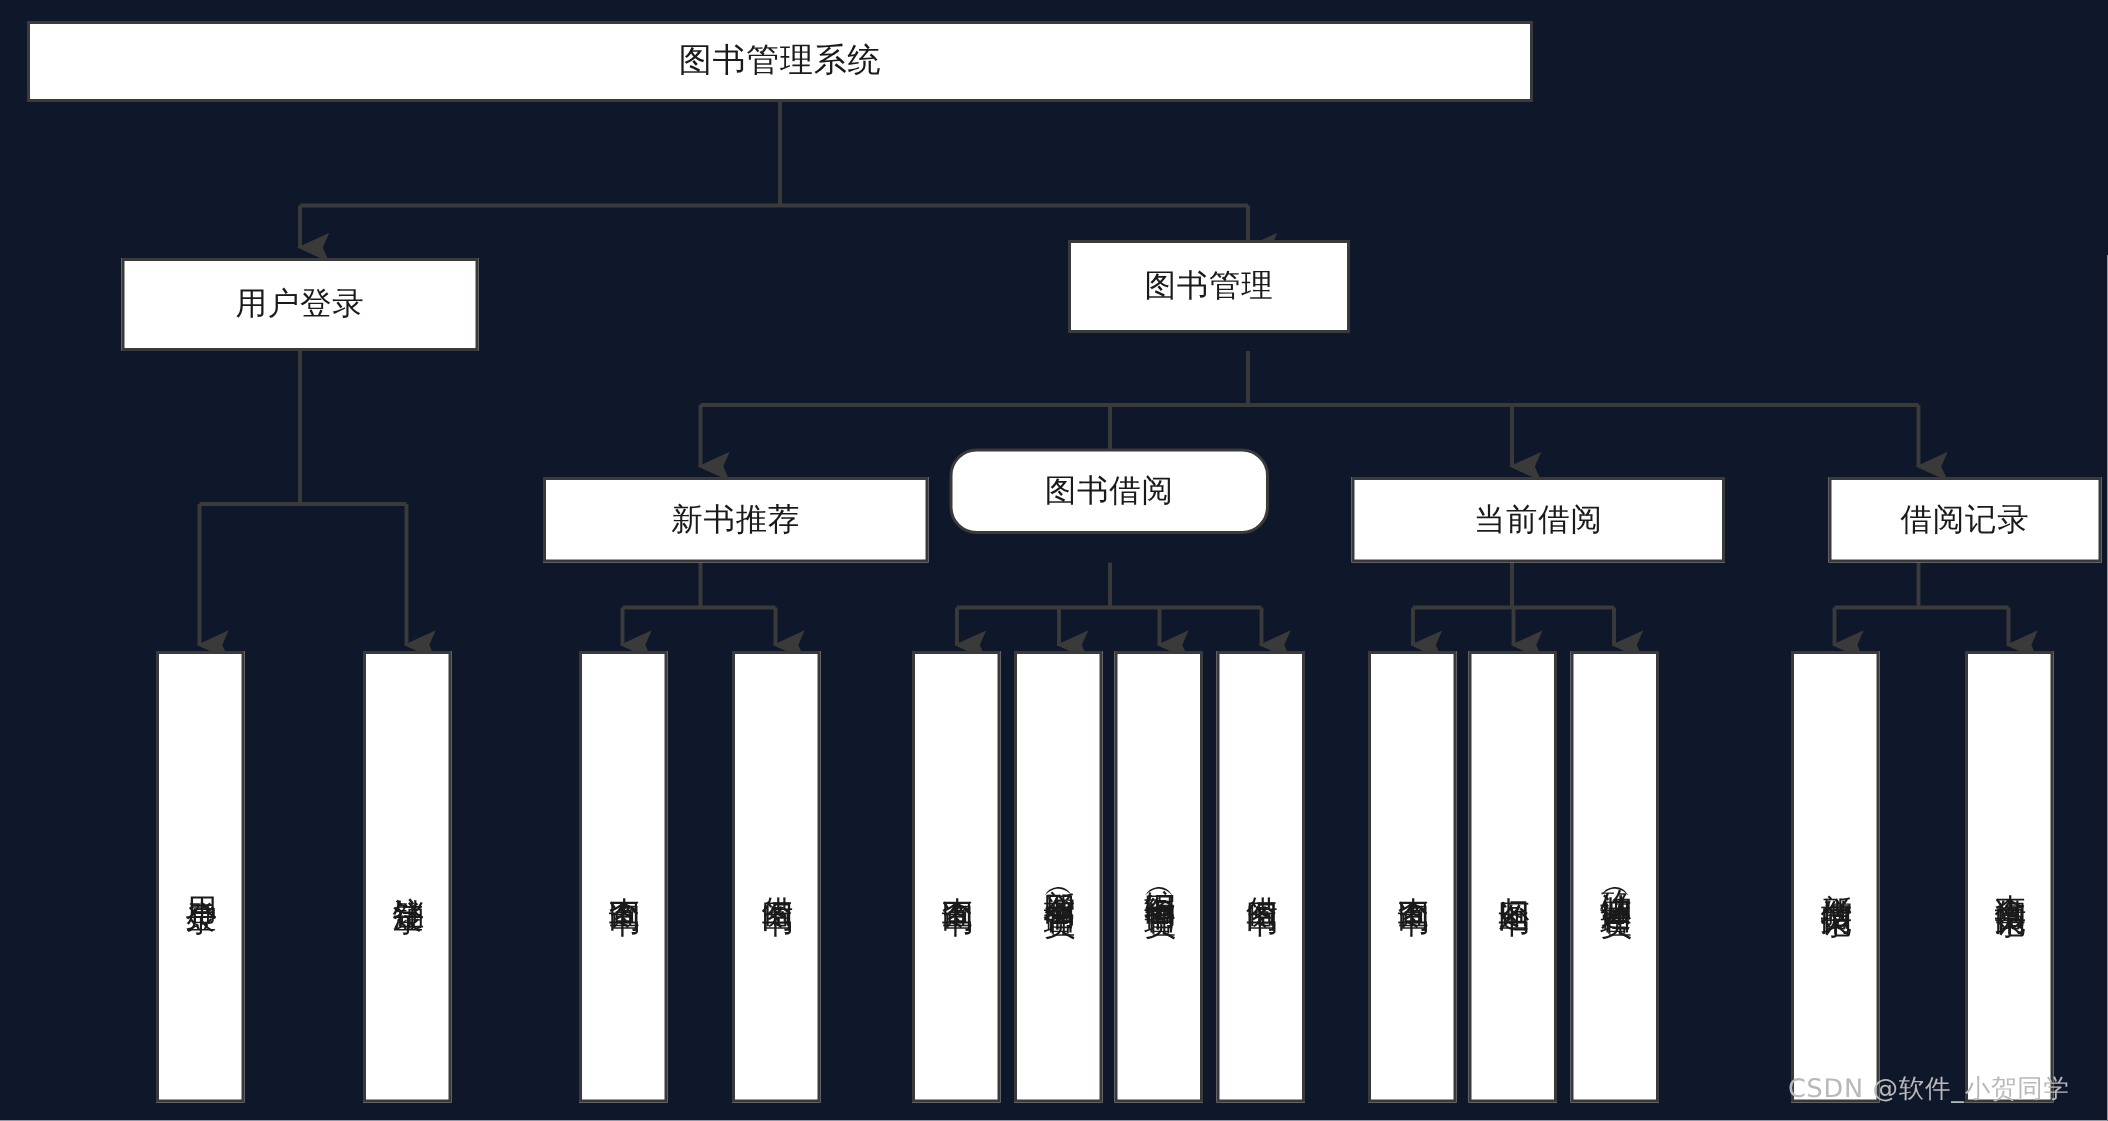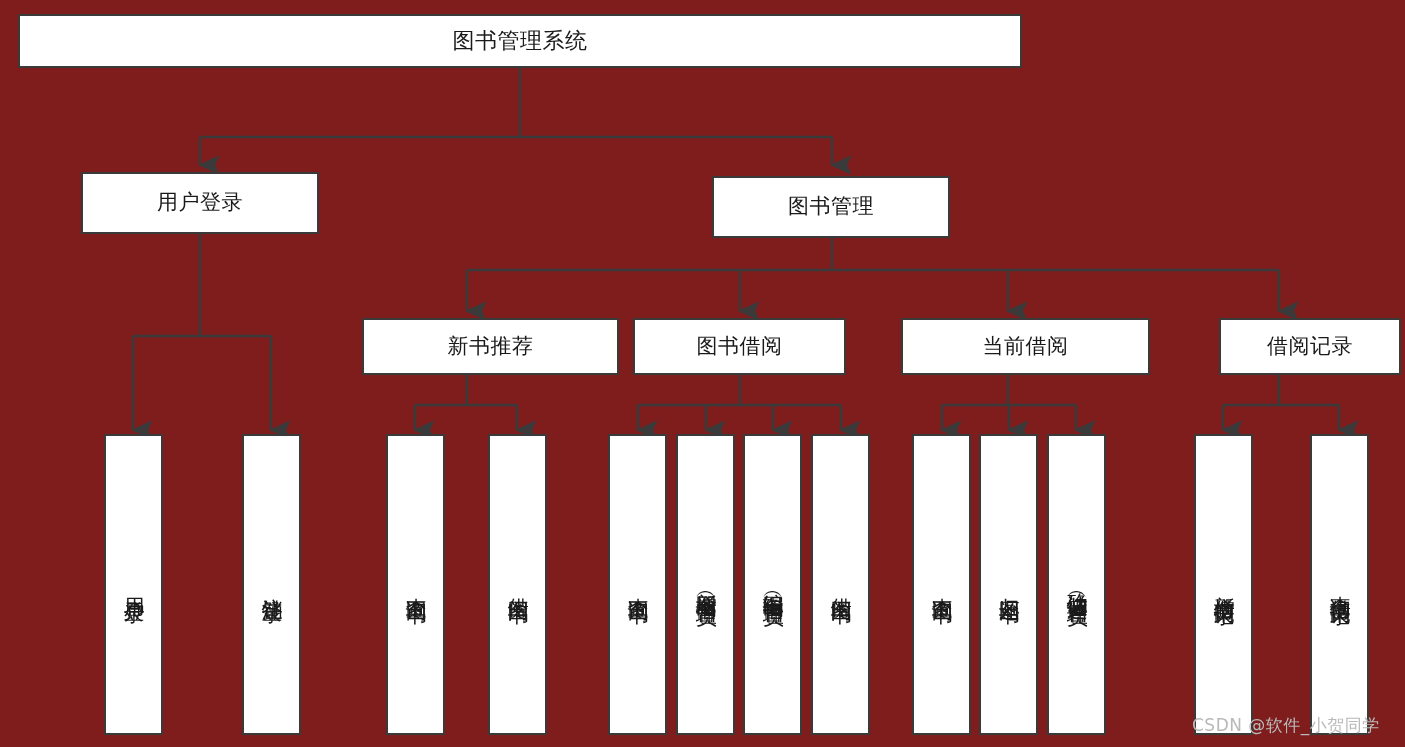--- a/index.html
+++ b/index.html
@@ -10,21 +10,21 @@
   body {
     width: 1405px;
     height: 747px;
     font-family: "DejaVu Sans", "Liberation Sans", sans-serif;
     overflow: hidden;
   }
   #diagram-root {
     position: relative;
     width: 1405px;
     height: 747px;
-    background: #7f1d1d;
+    background: #0f172a;
   }
   svg#tree-svg {
     position: absolute;
     left: 0;
     top: 0;
     width: 1405px;
     height: 747px;
   }
   .node-box {
     position: absolute;
@@ -118,28 +118,28 @@
     </g>
   </svg>
 
   <div id="root-node" class="node-box horizontal" style="left:18px; top:14px; width:1004px; height:54px;">
     <span class="node-label">图书管理系统</span>
   </div>
 
   <div class="node-box horizontal" style="left:81px; top:172px; width:238px; height:62px;">
     <span class="node-label">用户登录</span>
   </div>
-  <div class="node-box horizontal" style="left:712px; top:176px; width:238px; height:62px;">
+  <div class="node-box horizontal" style="left:712px; top:160px; width:188px; height:62px;">
     <span class="node-label">图书管理</span>
   </div>
 
   <div class="node-box horizontal" style="left:362px; top:318px; width:257px; height:57px;">
     <span class="node-label">新书推荐</span>
   </div>
-  <div class="node-box horizontal" style="left:633px; top:318px; width:213px; height:57px;">
+  <div class="node-box horizontal" style="left:633px; top:299px; width:213px; height:57px;border-radius:18px;">
     <span class="node-label">图书借阅</span>
   </div>
   <div class="node-box horizontal" style="left:901px; top:318px; width:249px; height:57px;">
     <span class="node-label">当前借阅</span>
   </div>
   <div class="node-box horizontal" style="left:1219px; top:318px; width:182px; height:57px;">
     <span class="node-label">借阅记录</span>
   </div>
 
   <div class="node-box vertical" style="left:104px; top:434px; width:59px; height:301px;">

